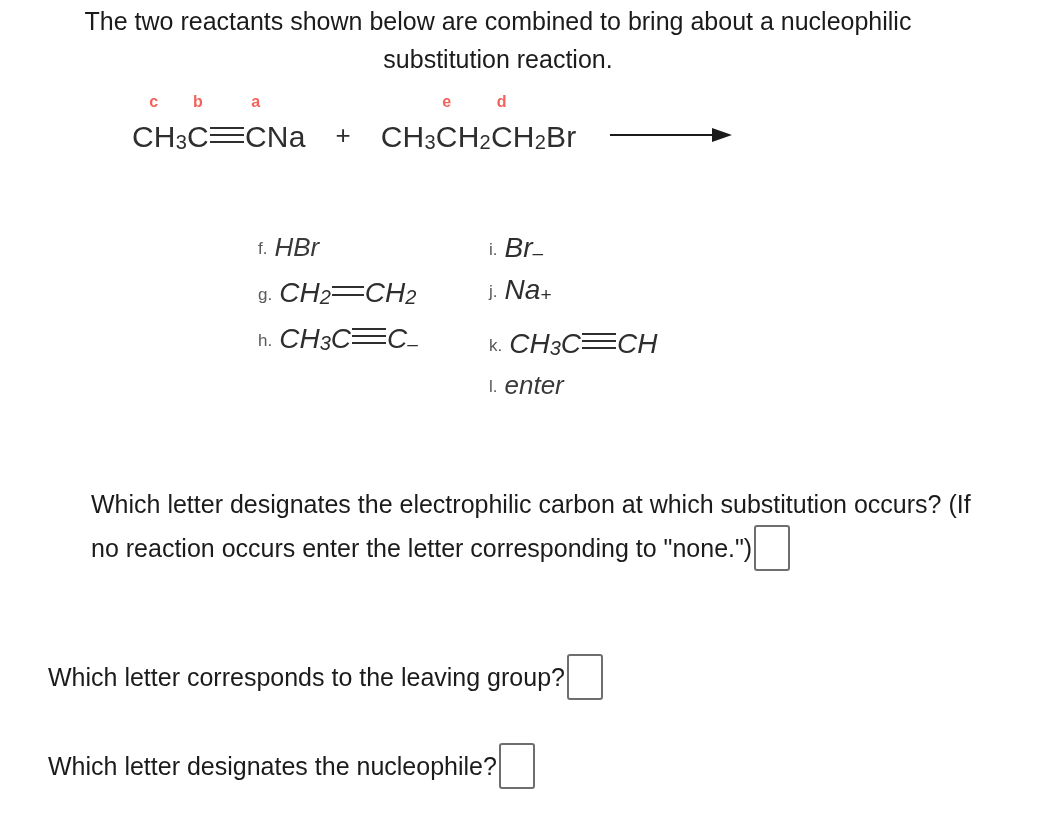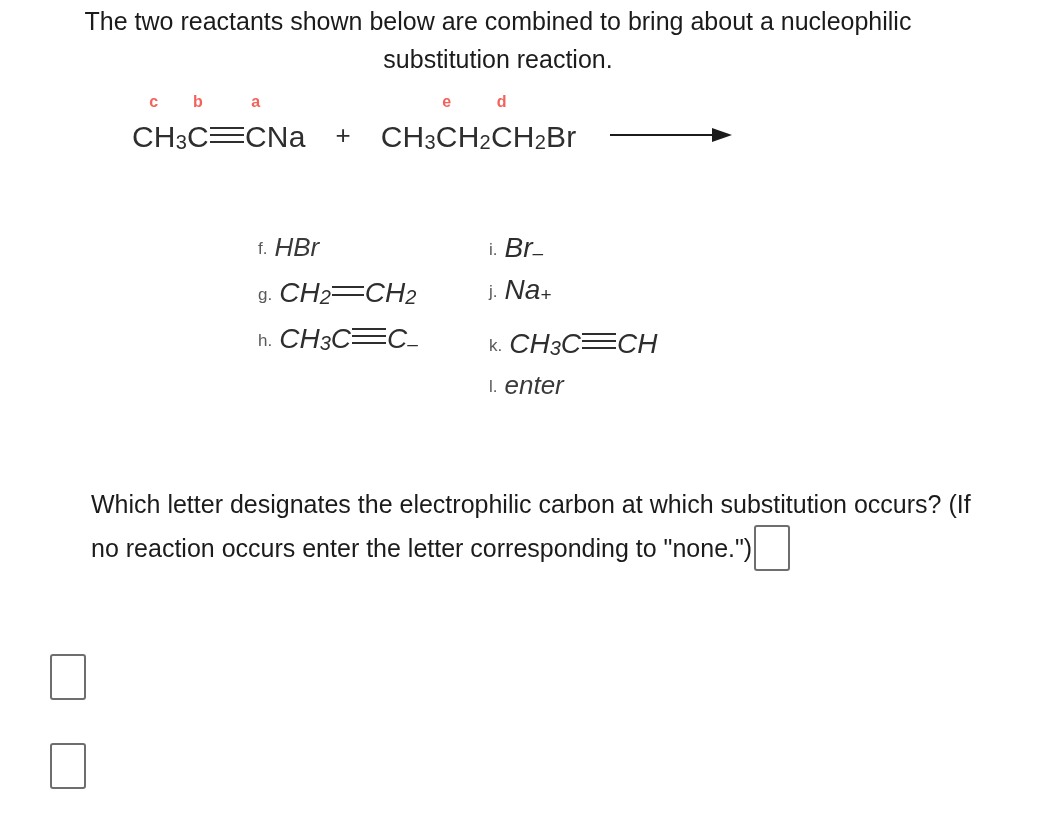--- a/index.html
+++ b/index.html
@@ -329,18 +329,18 @@
     <span class="choice-key">l.</span>
     <span class="choice-val plain">enter</span>
   </div>
 </div>
 
 <div class="question" id="q1">
   <span>Which letter designates the electrophilic carbon at which substitution occurs? (If no reaction occurs enter the letter corresponding to "none.")</span><span class="answer-box"></span>
 </div>
 
 <div class="question" id="q2">
-  <span class="answer-box"></span>
+  <span>Which letter corresponds to the leaving group?</span><span class="answer-box"></span>
 </div>
 
 <div class="question" id="q3">
-  <span class="answer-box"></span>
+  <span>Which letter designates the nucleophile?</span><span class="answer-box"></span>
 </div>
 
 </body></html>

